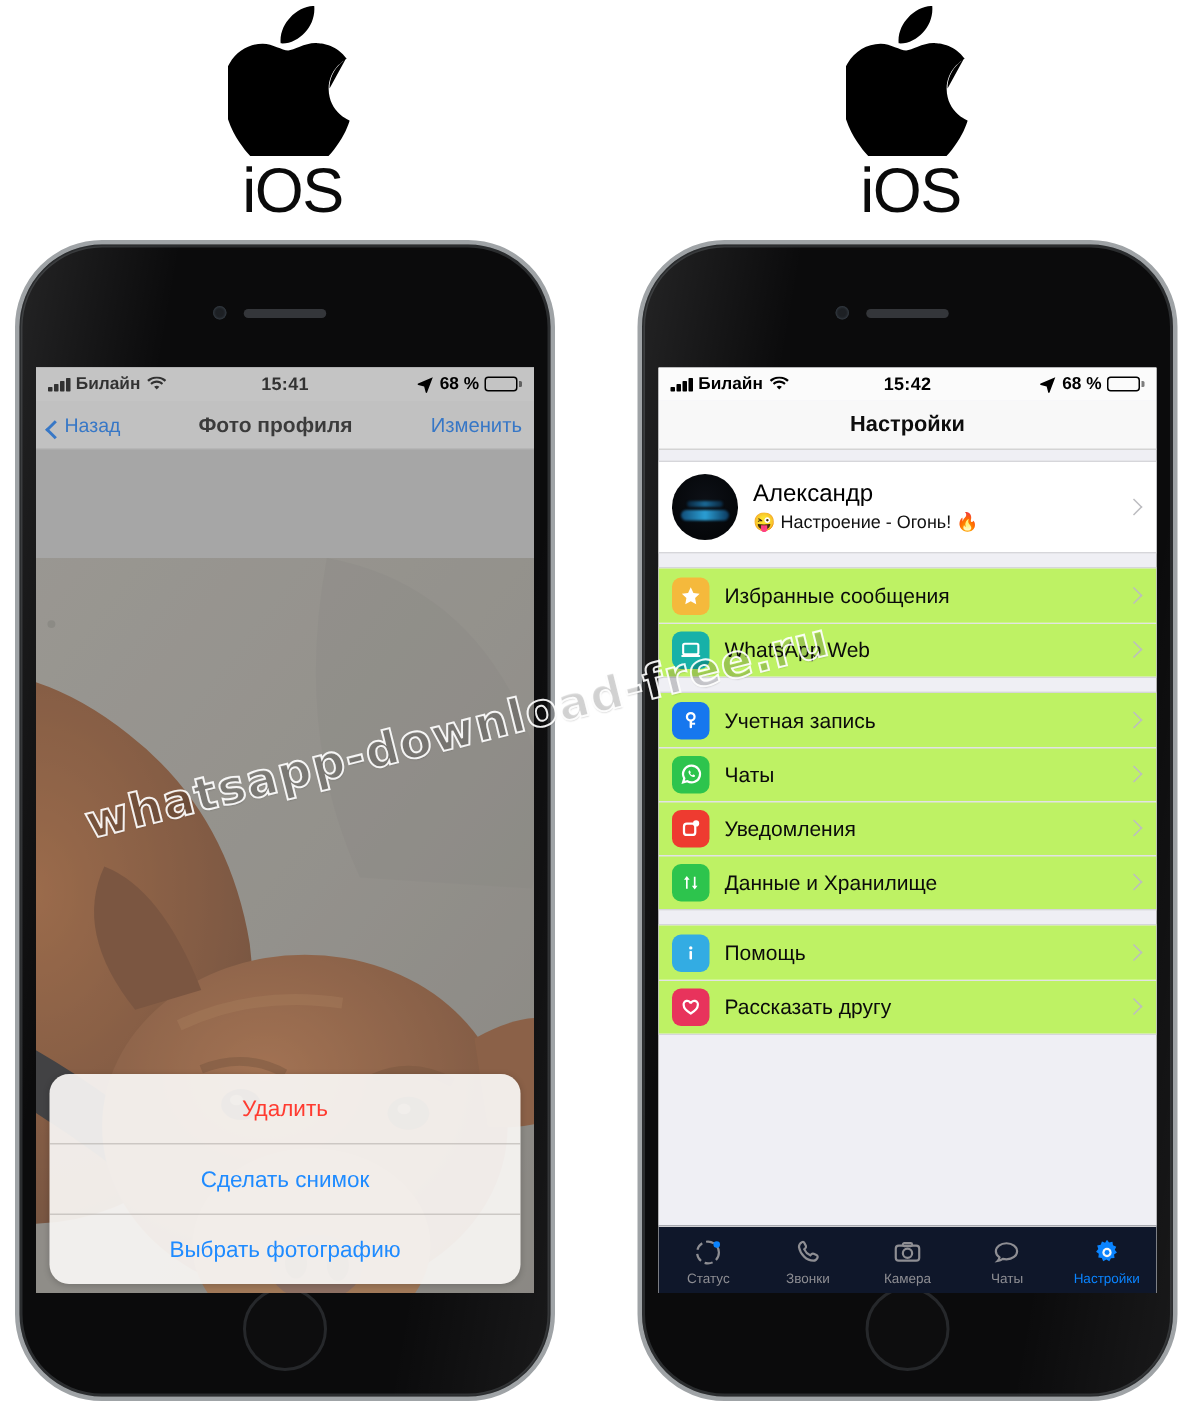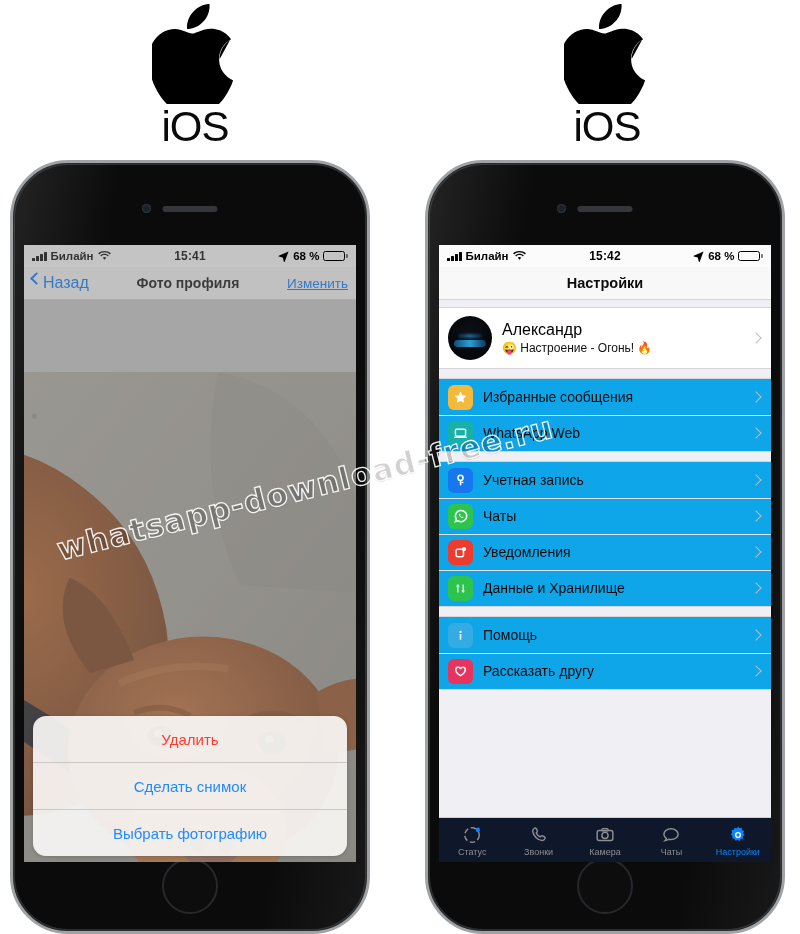--- a/index.html
+++ b/index.html
@@ -84,23 +84,23 @@
   .batt-fill{height:100%;background:#000;border-radius:1px;}
   .batt-cap{width:1.6px;height:4px;background:#000;border-radius:0 1px 1px 0;margin-left:1px;opacity:.5;}
   .pct{font-size:11.5px;font-weight:bold;}
 
   
   .l-screen{position:relative;width:100%;height:100%;background:#fff;}
   .navbar{
     height:32px;display:flex;align-items:center;justify-content:space-between;
     padding:0 8px;background:#f7f7f7;border-bottom:1px solid #d2d2d2;
   }
-  .nav-back{display:flex;align-items:flex-start;gap:2px;color:#0a78ff;font-size:16px;}
+  .nav-back{display:flex;align-items:flex-end;gap:2px;color:#0a78ff;font-size:13px;}
   .nav-title{font-size:14px;font-weight:bold;color:#111;}
-  .nav-right{color:#0a78ff;font-size:13.5px;text-decoration:underline;}
+  .nav-right{color:#0a78ff;font-size:13.5px;}
   .chev-left{
     width:7px;height:7px;border-left:2px solid currentColor;border-bottom:2px solid currentColor;
     transform:rotate(45deg);display:inline-block;
   }
   .photo-gray{height:72px;background:#c9c9c9;}
   .photo-wrap{position:relative;height:100%;overflow:hidden;background:#b9b5ad;}
   .dog{position:absolute;left:0;top:0;width:100%;height:100%;}
 
   .dim{
     position:absolute;left:0;top:0;right:0;bottom:0;
@@ -160,21 +160,21 @@
     position:absolute;left:10px;top:18px;width:24px;height:4px;border-radius:3px;
     background:linear-gradient(90deg,#0a2b47,#1f7fb5,#0a2b47);
     filter:blur(.8px);opacity:.8;
   }
   .prof-text{flex:1;min-width:0;}
   .prof-name{font-size:16px;color:#000;line-height:1.25;}
   .prof-status{font-size:12px;color:#111;line-height:1.35;white-space:nowrap;overflow:hidden;text-overflow:ellipsis;}
 
   .row{
     display:flex;align-items:center;gap:10px;
-    padding:0 9px;height:36px;background:#0ea5e9;position:relative;
+    padding:0 9px;height:36px;background:#bef264;position:relative;
   }
   .row + .row{box-shadow:inset 0 1px 0 #e2e2e5;}
   .row-icon{
     width:25px;height:25px;border-radius:6px;flex:none;
     display:flex;align-items:center;justify-content:center;
     color:#fff;
   }
   .row-label{flex:1;font-size:14px;color:#0b0b0b;white-space:nowrap;overflow:hidden;}
   .chev{
     width:7px;height:7px;border-top:1.8px solid #bcbcc0;border-right:1.8px solid #bcbcc0;

